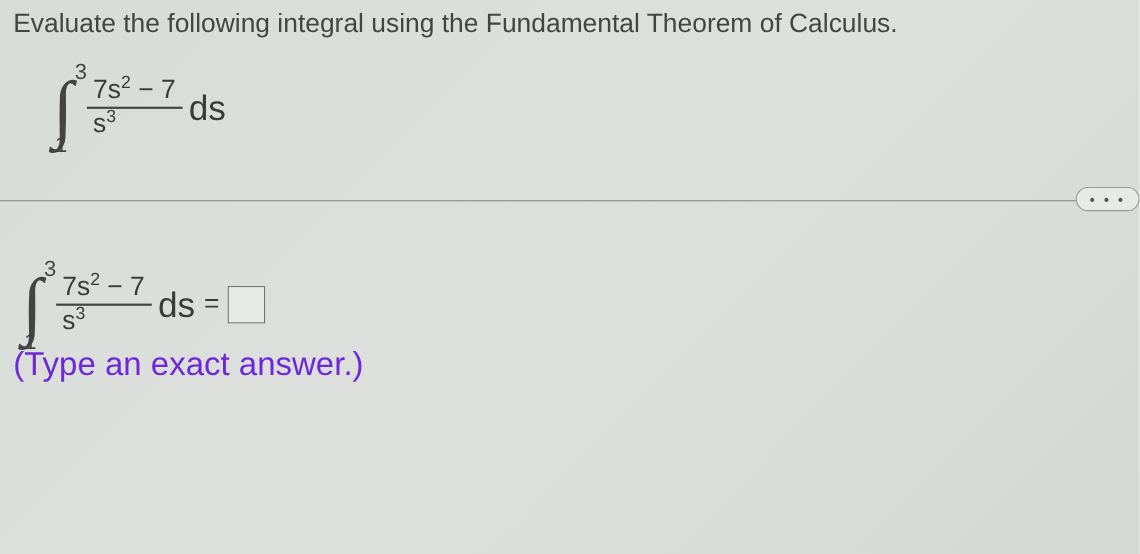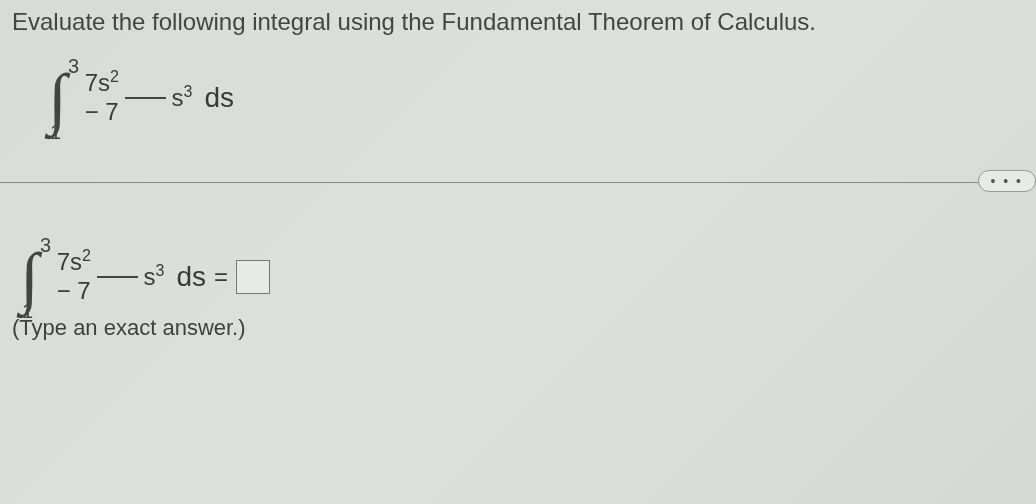--- a/index.html
+++ b/index.html
@@ -41,41 +41,42 @@
     }
     .int-lower {
       position: absolute;
       bottom: -10px;
       left: 2px;
       font-size: 20px;
       font-family: Arial, sans-serif;
     }
     .frac {
       display: inline-flex;
-      align-items: center;
+      flex-direction: column;
+      align-items: flex-start;
       vertical-align: middle;
       margin: 0 4px;
     }
     .frac .num, .frac .den {
       padding: 0 6px;
       font-size: 24px;
       line-height: 1.2;
     }
     .frac .bar {
       width: 100%;
       height: 2px;
       background: #444;
     }
     sup {
       font-size: 16px;
       vertical-align: super;
       line-height: 0;
     }
     .diff {
-      font-size: 28px;
+      font-size: 32px;
       margin-left: 2px;
     }
     .eq {
       font-size: 24px;
       margin: 0 8px;
     }
     .answer-box {
       display: inline-block;
       width: 32px;
       height: 32px;
@@ -97,24 +98,24 @@
       background: #e8eae8;
       border: 1px solid #999;
       border-radius: 12px;
       padding: 2px 12px;
       font-size: 14px;
       letter-spacing: 2px;
       color: #555;
       cursor: pointer;
     }
     .instruction {
-      font-size: 22px;
+      font-size: 30px;
       margin-left: 12px;
       margin-top: 4px;
-      color: #404040;
+      color: #6d28d9;
     }
     .second-block {
       margin-top: 60px;
       margin-left: 20px;
     }
   </style>
 </head>
 <body>
 
 <div class="prompt">Evaluate the following integral using the Fundamental Theorem of Calculus.</div>

